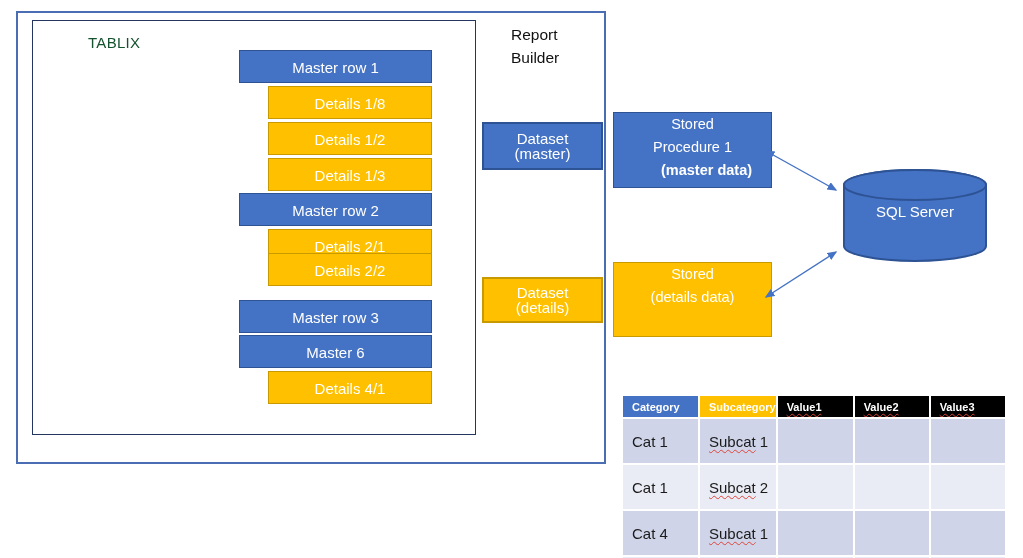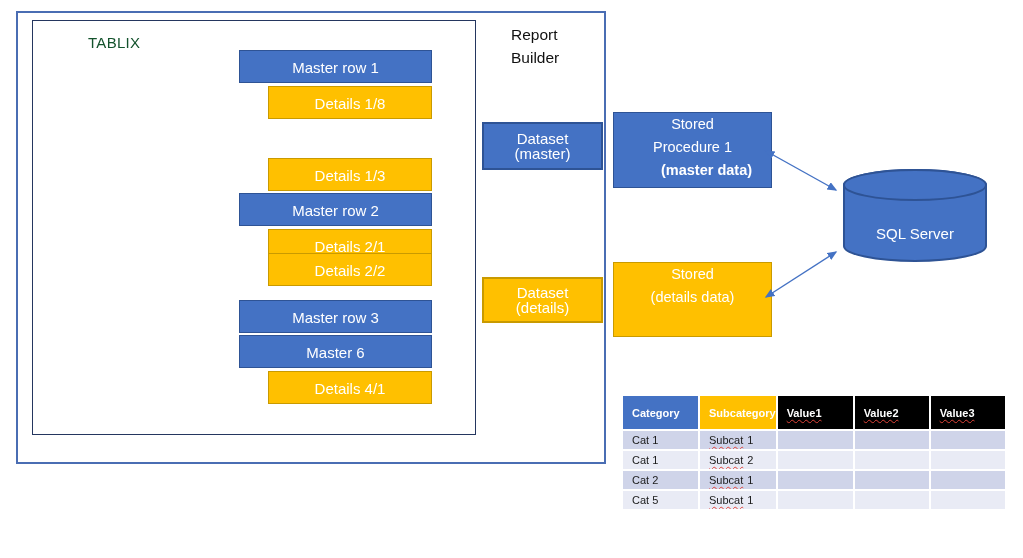--- a/index.html
+++ b/index.html
@@ -104,21 +104,20 @@
     left: 842px; top: 169px;
     width: 146px; height: 94px;
   }
   .cylinder-label {
     position: absolute;
     left: 0; top: 34px;
     width: 146px;
     text-align: center;
     color: #ffffff;
     font-size: 15px;
-    margin-top: 22px;
   }
 
   
   .arrows {
     position: absolute;
     left: 0; top: 0;
     width: 1023px; height: 558px;
     pointer-events: none;
   }
 
@@ -131,29 +130,29 @@
     table-layout: fixed;
   }
   .result-table th, .result-table td {
     padding: 0 0 0 9px;
     text-align: left;
     vertical-align: middle;
     overflow: hidden;
     white-space: nowrap;
   }
   .result-table th {
-    height: 33px;
+    height: 21px;
     font-size: 11px;
     font-weight: bold;
     color: #ffffff;
     margin-top: 28px;
   }
   .result-table td {
-    height: 18px;
-    font-size: 11px;
+    height: 44px;
+    font-size: 15px;
     color: #1b1b1b;
   }
   .h-blue   { background: #4472c4; }
   .h-orange { background: #ffc000; }
   .h-gray   { background: #000000; }
   .band-a td { background: #cfd4e9; }
   .band-b td { background: #e9ebf5; }
 
   .sq {
     text-decoration-line: underline;
@@ -170,20 +169,21 @@
 <div class="canvas">
 
   <div class="outer-box"></div>
 
   <div class="inner-box"></div>
   <div class="tablix-label">TABLIX</div>
   <div class="rb-label">Report Builder</div>
 
   <div class="trow master" style="top:50px">Master row 1</div>
   <div class="trow detail" style="top:86px">Details 1/8</div>
+  <div class="trow detail" style="top:122px">Details 1/2</div>
   <div class="trow detail" style="top:158px">Details 1/3</div>
   <div class="trow master" style="top:193px">Master row 2</div>
   <div class="trow detail" style="top:229px">Details 2/1</div>
   <div class="trow detail" style="top:253px">Details 2/2</div>
   <div class="trow master" style="top:300px">Master row 3</div>
   <div class="trow master" style="top:335px">Master 6</div>
   <div class="trow detail" style="top:371px">Details 4/1</div>
 
   <div class="dataset blue">
     <span>Dataset</span>
@@ -248,21 +248,21 @@
         <td><span></span></td>
       </tr>
       <tr class="band-b">
         <td><span>Cat 1</span></td>
         <td><span class="sq">Subcat</span><span class="num">2</span></td>
         <td><span></span></td>
         <td><span></span></td>
         <td><span></span></td>
       </tr>
       <tr class="band-a">
-        <td><span>Cat 2</span></td>
+        <td><span>Cat 4</span></td>
         <td><span class="sq">Subcat</span><span class="num">1</span></td>
         <td><span></span></td>
         <td><span></span></td>
         <td><span></span></td>
       </tr>
       <tr class="band-b">
         <td><span>Cat 5</span></td>
         <td><span class="sq">Subcat</span><span class="num">1</span></td>
         <td><span></span></td>
         <td><span></span></td>

